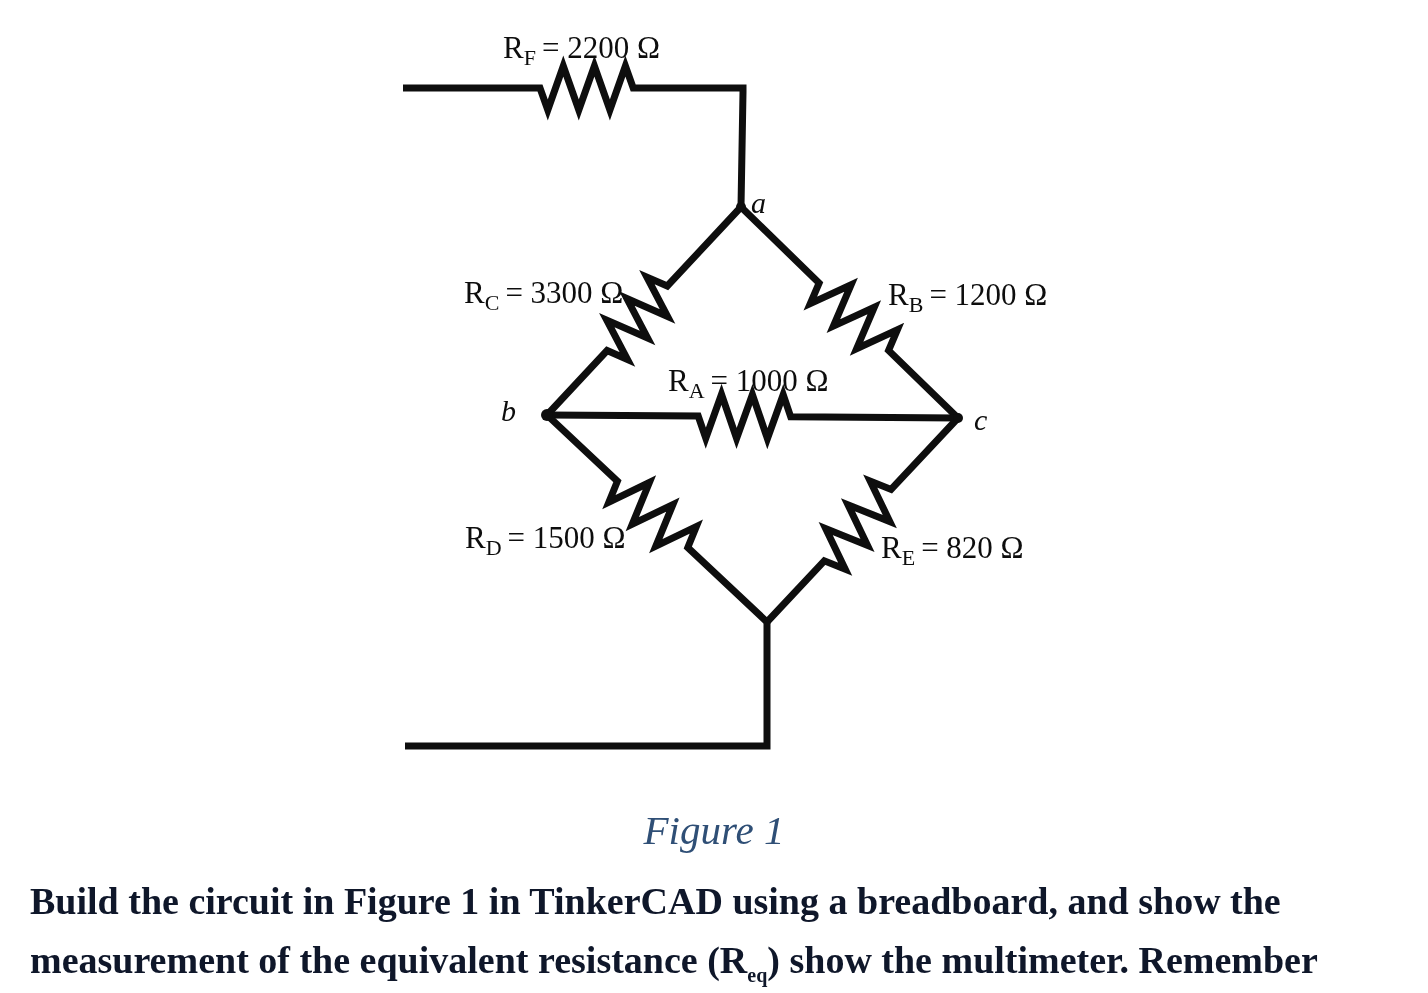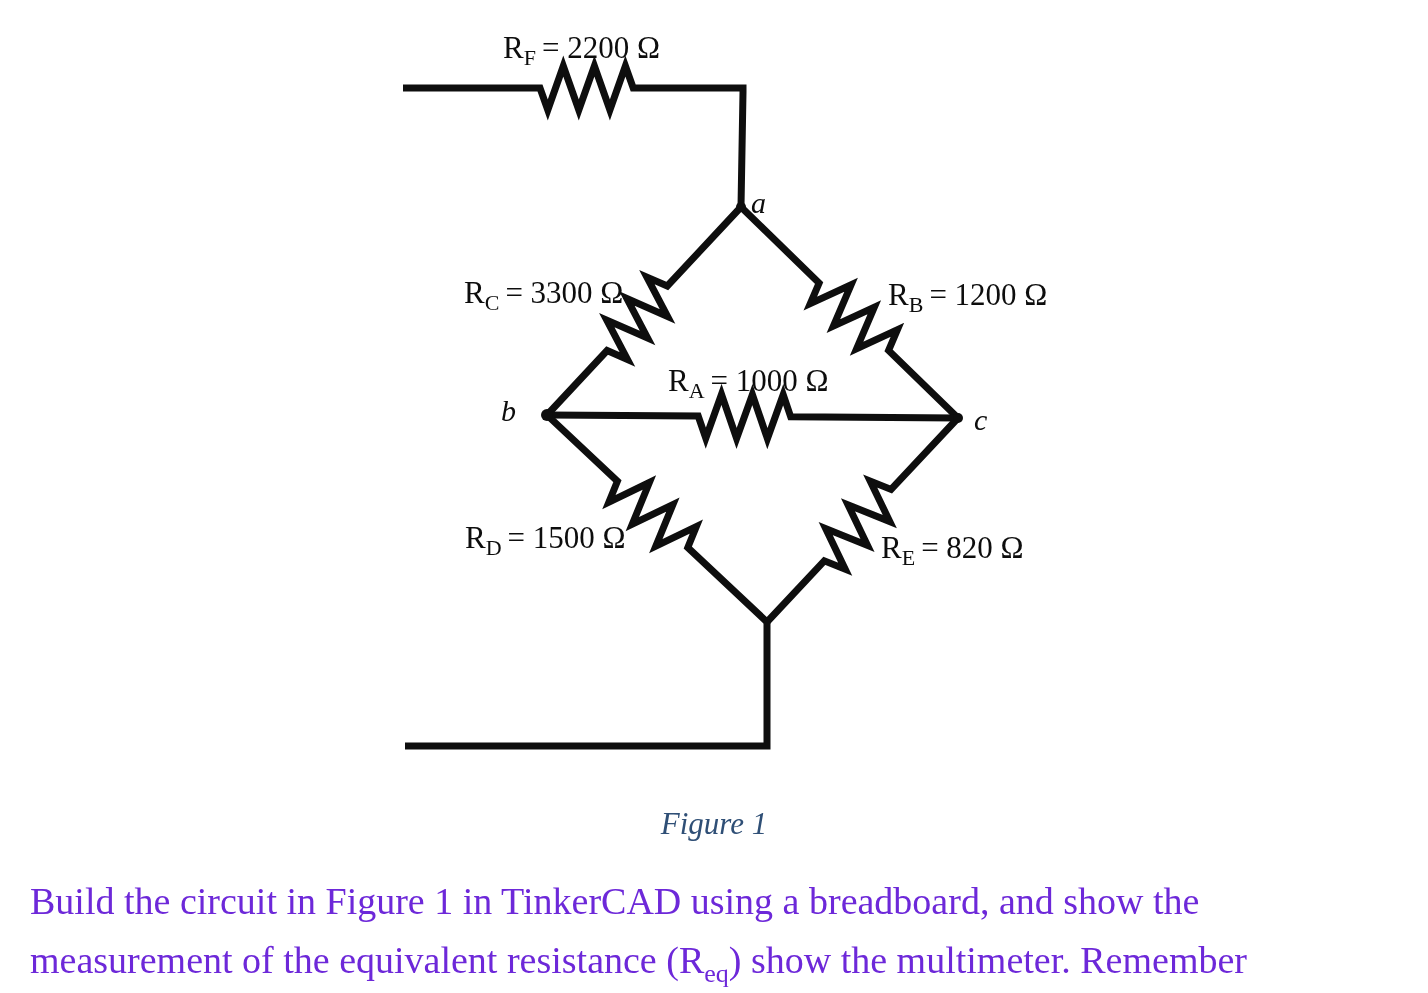--- a/index.html
+++ b/index.html
@@ -43,35 +43,36 @@
     font-size: 30px;
     fill: #0d0d0d;
   }
   .caption {
     position: absolute;
     left: 0;
     top: 806px;
     width: 1428px;
     text-align: center;
     font-style: italic;
-    font-size: 31px;
+    font-size: 41px;
     color: #2f4f76;
   }
   .bodytext {
     position: absolute;
     left: 30px;
     top: 872px;
     width: 1398px;
     font-size: 38px;
     line-height: 59px;
-    color: #6d28d9;
+    color: #0f172a;
     white-space: nowrap;
+    font-weight: bold;
   }
   .bodytext sub {
-    font-size: 26px;
+    font-size: 20px;
     line-height: 0;
   }
 </style>
 </head>
 <body>
 
 <div class="canvas">
 
   <svg class="circuit" width="1428" height="780" viewBox="0 0 1428 780" xmlns="http://www.w3.org/2000/svg">
 

